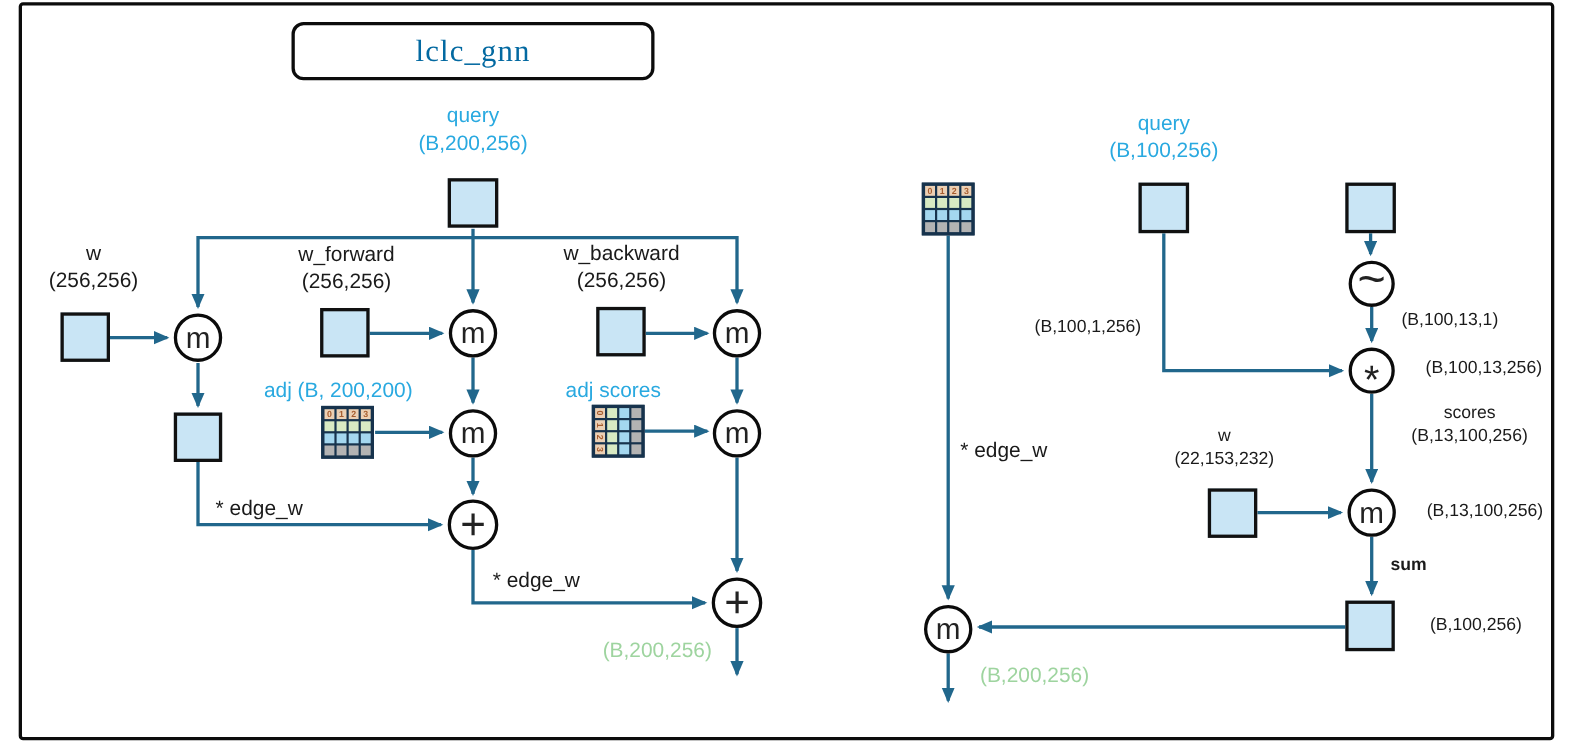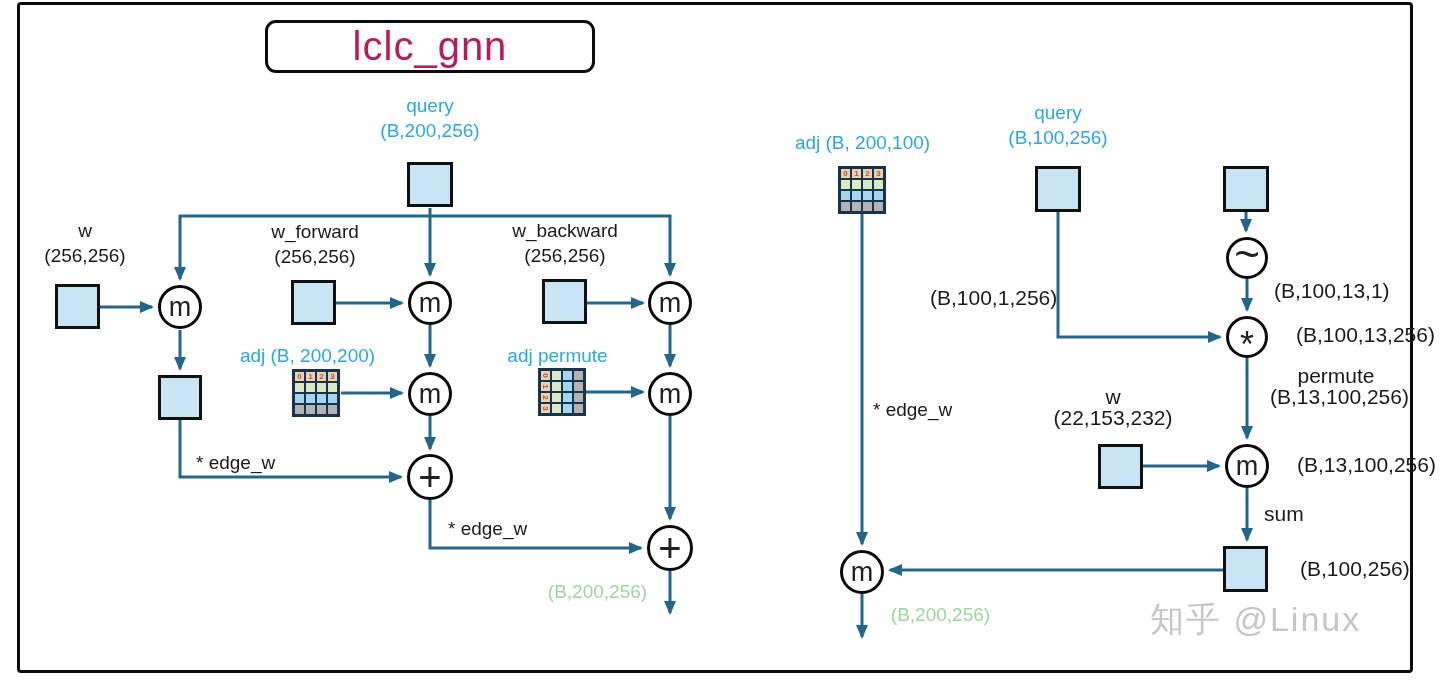--- a/index.html
+++ b/index.html
@@ -1,23 +1,23 @@
 <!DOCTYPE html>
 <html><head>
 <meta charset="utf-8">
 <style>
   html,body{margin:0;padding:0;background:#fff;}
   body{font-family:"Liberation Sans","DejaVu Sans",sans-serif;}
   .canvas{position:relative;width:1440px;height:680px;background:#fff;overflow:hidden;}
   .frame{position:absolute;left:17px;top:2px;width:1396px;height:671px;border:3px solid #0c0c0c;border-radius:4px;box-sizing:border-box;}
   .wires{position:absolute;left:0;top:0;width:1440px;height:680px;}
   .titlebox{position:absolute;height:53px;border:3px solid #0c0c0c;border-radius:11px;box-sizing:border-box;
-    display:flex;align-items:center;justify-content:center;font-size:40px;color:#be185d;letter-spacing:1px;background:#fff;}
+    display:flex;align-items:center;justify-content:center;font-size:28px;color:#0369a1;letter-spacing:1px;background:#fff;font-family:Liberation Serif, serif;}
   .lbl{position:absolute;color:#1a1a1a;font-size:19px;line-height:25px;text-align:center;white-space:nowrap;}
-  .lbl.sm{font-size:21px;line-height:21px;}
+  .lbl.sm{font-size:16px;line-height:21px;}
   .cyan{color:#29a9e0;}
   .green{color:#9ed49f;}
   .sq{position:absolute;width:45px;height:45px;background:#c9e5f5;border:3px solid #111;box-sizing:border-box;}
   .op{position:absolute;width:44px;height:44px;border-radius:50%;border:3.5px solid #0b0b0b;background:#fff;box-sizing:border-box;
     display:flex;align-items:center;justify-content:center;font-size:27px;color:#222;}
   .op.add{font-size:40px;font-weight:300;}
   .op.mul{font-size:36px;}
   .op.mul span{transform:translateY(8px);}
   .op.sm42{width:42px;height:42px;}
   .op.tilde{font-size:44px;}
@@ -116,21 +116,21 @@
     <div class="c cb"></div>
       <div class="c cb"></div>
       <div class="c cb"></div>
       <div class="c cb"></div>
     <div class="c cy"></div>
       <div class="c cy"></div>
       <div class="c cy"></div>
       <div class="c cy"></div>
   </div>
 
-  <div class="lbl cyan" style="left:480px;top:343px;width:155px;">adj permute</div>
+  <div class="lbl cyan" style="left:480px;top:343px;width:155px;">adj scores</div>
   <div class="mat" style="left:538px;top:368px;">
     <div class="c ct">
         <span class="rot">0</span>
       </div>
     <div class="c cg"></div>
       <div class="c cb"></div>
       <div class="c cy"></div>
     <div class="c ct">
         <span class="rot">1</span>
       </div>
@@ -175,21 +175,20 @@
   <div class="op add" style="left:647px;top:525px;width:46px;height:46px;">
       <span>+</span>
     </div>
 
   <div class="lbl" style="left:196px;top:450px;text-align:left;">* edge_w</div>
   <div class="lbl" style="left:448px;top:516px;text-align:left;">* edge_w</div>
 
   <div class="lbl green" style="left:520px;top:579px;width:155px;">(B,200,256)</div>
 
 
-  <div class="lbl cyan" style="left:780px;top:130px;width:165px;">adj (B, 200,100)</div>
   <div class="mat" style="left:838px;top:166px;">
     <div class="c ct">0</div>
     <div class="c ct">1</div>
     <div class="c ct">2</div>
     <div class="c ct">3</div>
     <div class="c cg"></div>
       <div class="c cg"></div>
       <div class="c cg"></div>
       <div class="c cg"></div>
     <div class="c cb"></div>
@@ -223,33 +222,32 @@
     </div>
   <div class="op" style="left:840px;top:550px;">
       <span>m</span>
     </div>
 
   <div class="lbl sm" style="left:930px;top:287px;width:118px;">(B,100,1,256)</div>
   <div class="lbl sm" style="left:1274px;top:280px;text-align:left;">(B,100,13,1)</div>
   <div class="lbl sm" style="left:1296px;top:324px;text-align:center;">(B,100,13,256)</div>
 
   <div class="lbl sm" style="left:1270px;top:365px;width:132px;">
-    <div>permute</div>
+    <div>scores</div>
     <div>(B,13,100,256)</div>
   </div>
 
   <div class="lbl sm" style="left:1043px;top:386px;width:140px;">
     <div>w</div>
     <div>(22,153,232)</div>
   </div>
   <div class="sq" style="left:1098px;top:444px;"></div>
 
   <div class="lbl sm" style="left:1297px;top:454px;text-align:left;">(B,13,100,256)</div>
-  <div class="lbl sm" style="left:1264px;top:503px;text-align:center;">sum</div>
+  <div class="lbl sm" style="left:1264px;top:503px;text-align:center;font-weight:bold;">sum</div>
 
   <div class="sq" style="left:1223px;top:546px;height:46px;"></div>
   <div class="lbl sm" style="left:1300px;top:558px;text-align:left;">(B,100,256)</div>
 
   <div class="lbl" style="left:873px;top:397px;text-align:left;">* edge_w</div>
   <div class="lbl green" style="left:868px;top:602px;width:145px;">(B,200,256)</div>
 
-  <div class="wm" style="left:1150px;top:597px;">知乎 @Linux</div>
 </div>
 
 </body></html>

